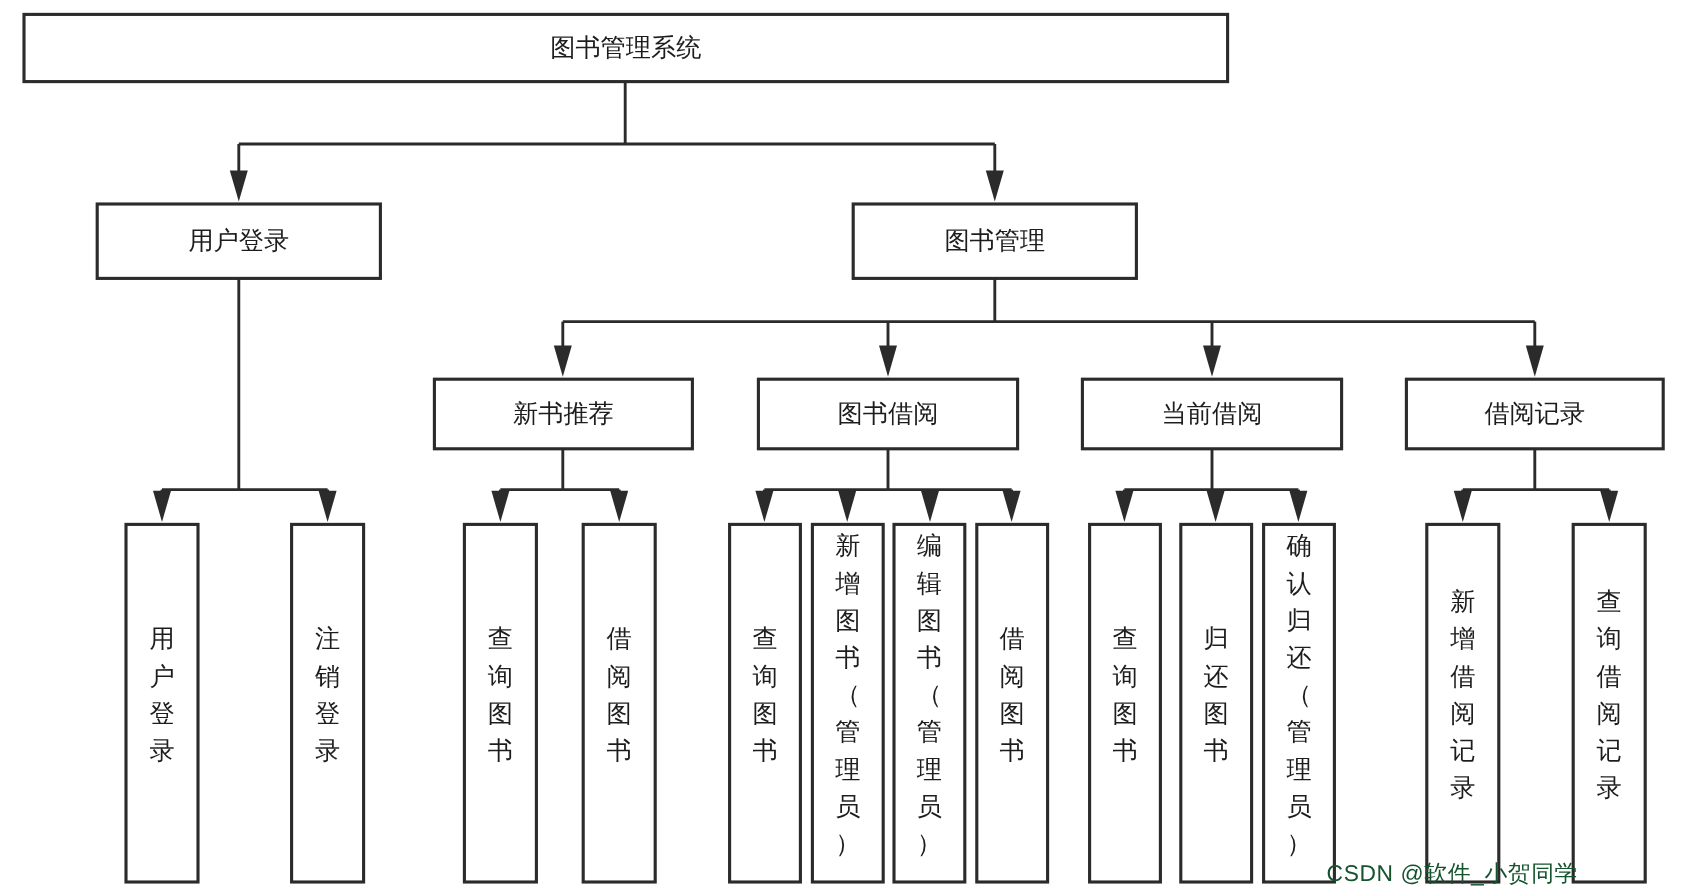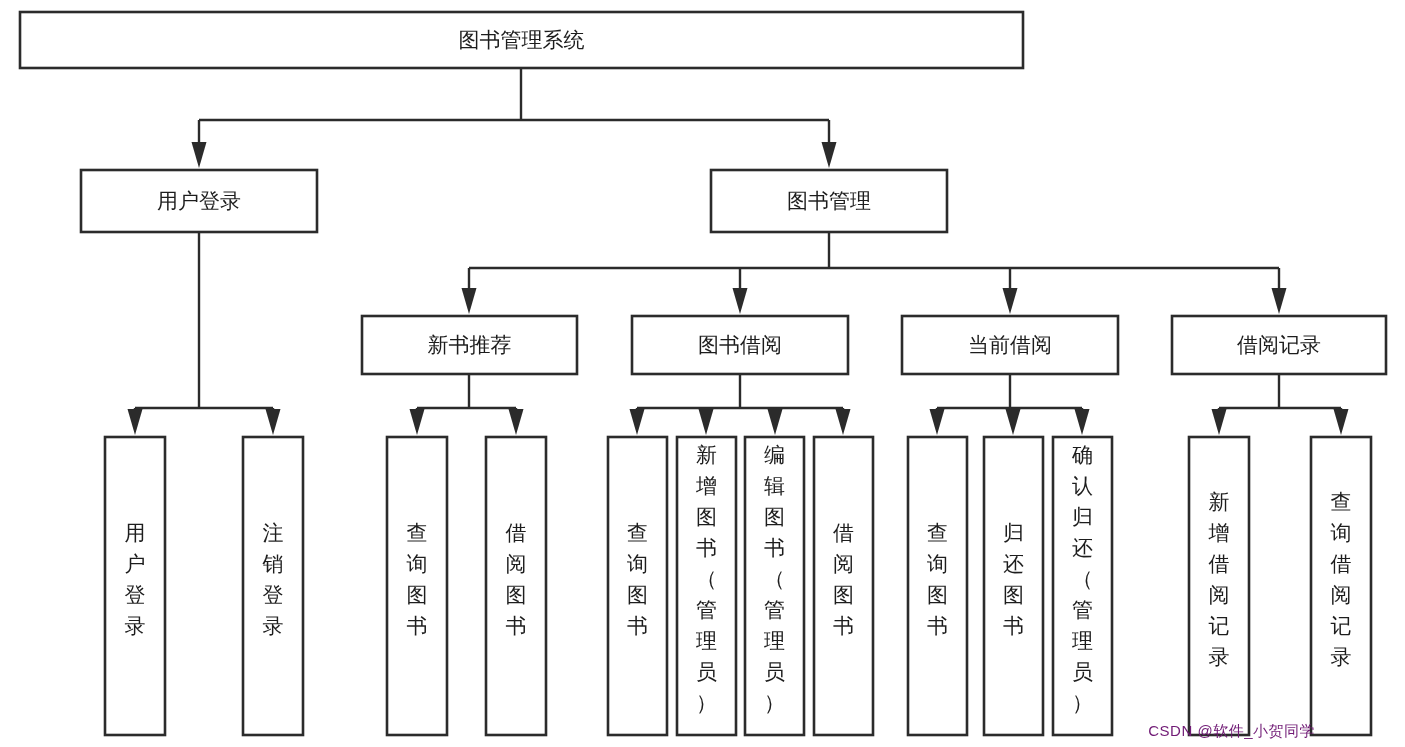--- a/index.html
+++ b/index.html
@@ -52,22 +52,22 @@
     font-family: "Liberation Sans", "DejaVu Sans", sans-serif;
     font-size: 21px;
     fill: #1d1d1d;
     text-anchor: middle;
   }
   .watermark {
     position: absolute;
     right: 14px;
     bottom: 6px;
     font-family: "Liberation Sans", "DejaVu Sans", sans-serif;
-    font-size: 15px;
-    color: #701a75;
+    font-size: 19px;
+    color: #14532d;
     letter-spacing: 0.5px;
     white-space: nowrap;
     user-select: none;
   }
 </style>
 </head>
 <body>
 
 <div id="diagram-root">
   <svg class="diagram" viewBox="0 0 1405 747">

